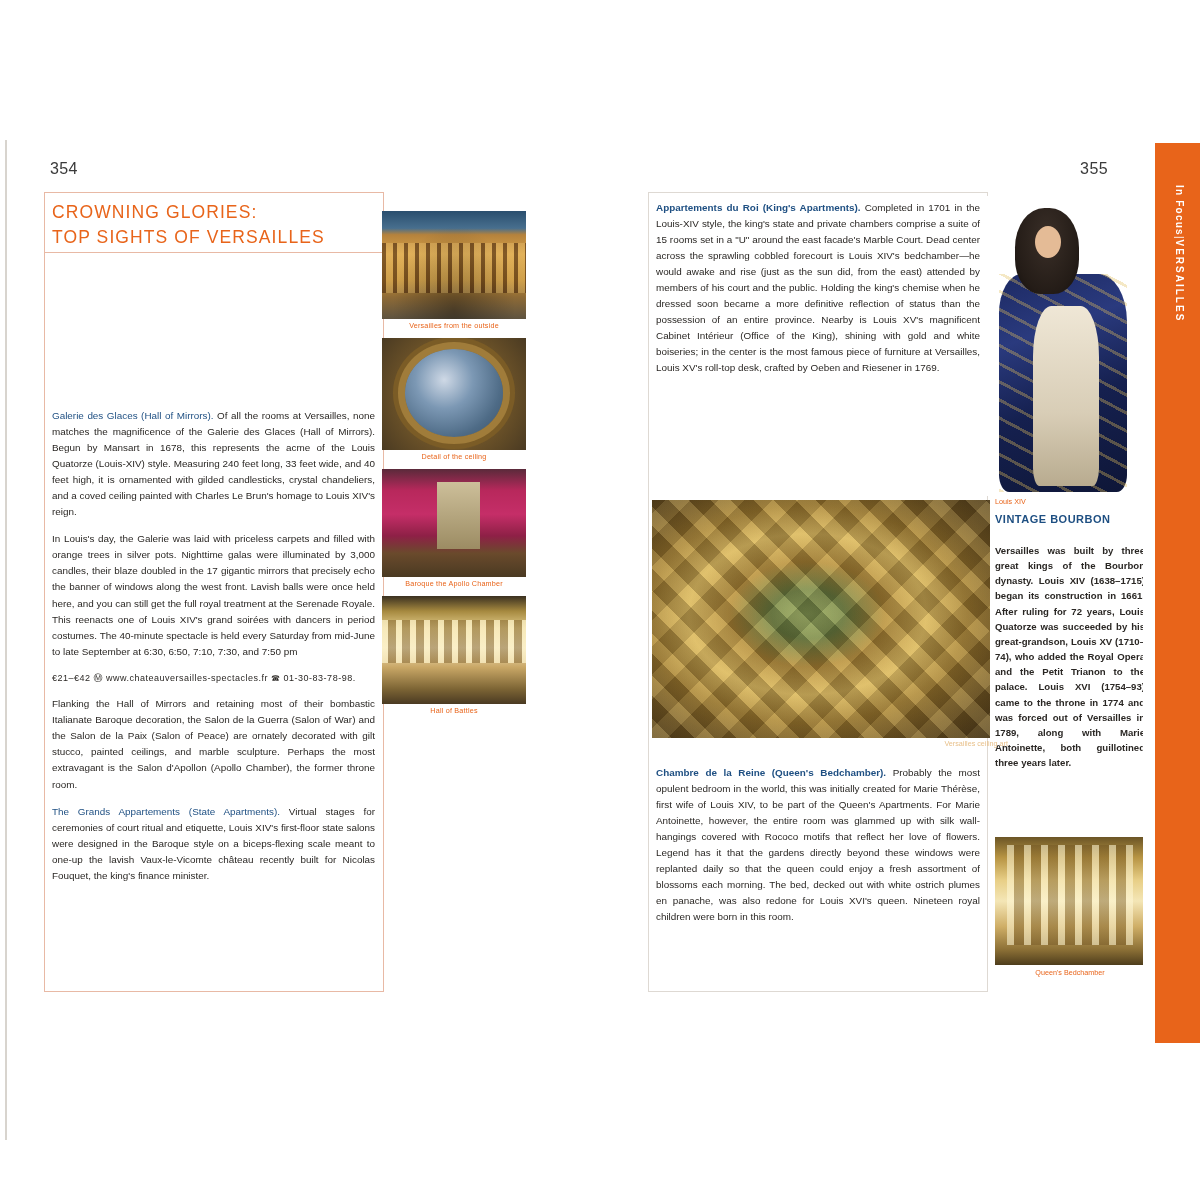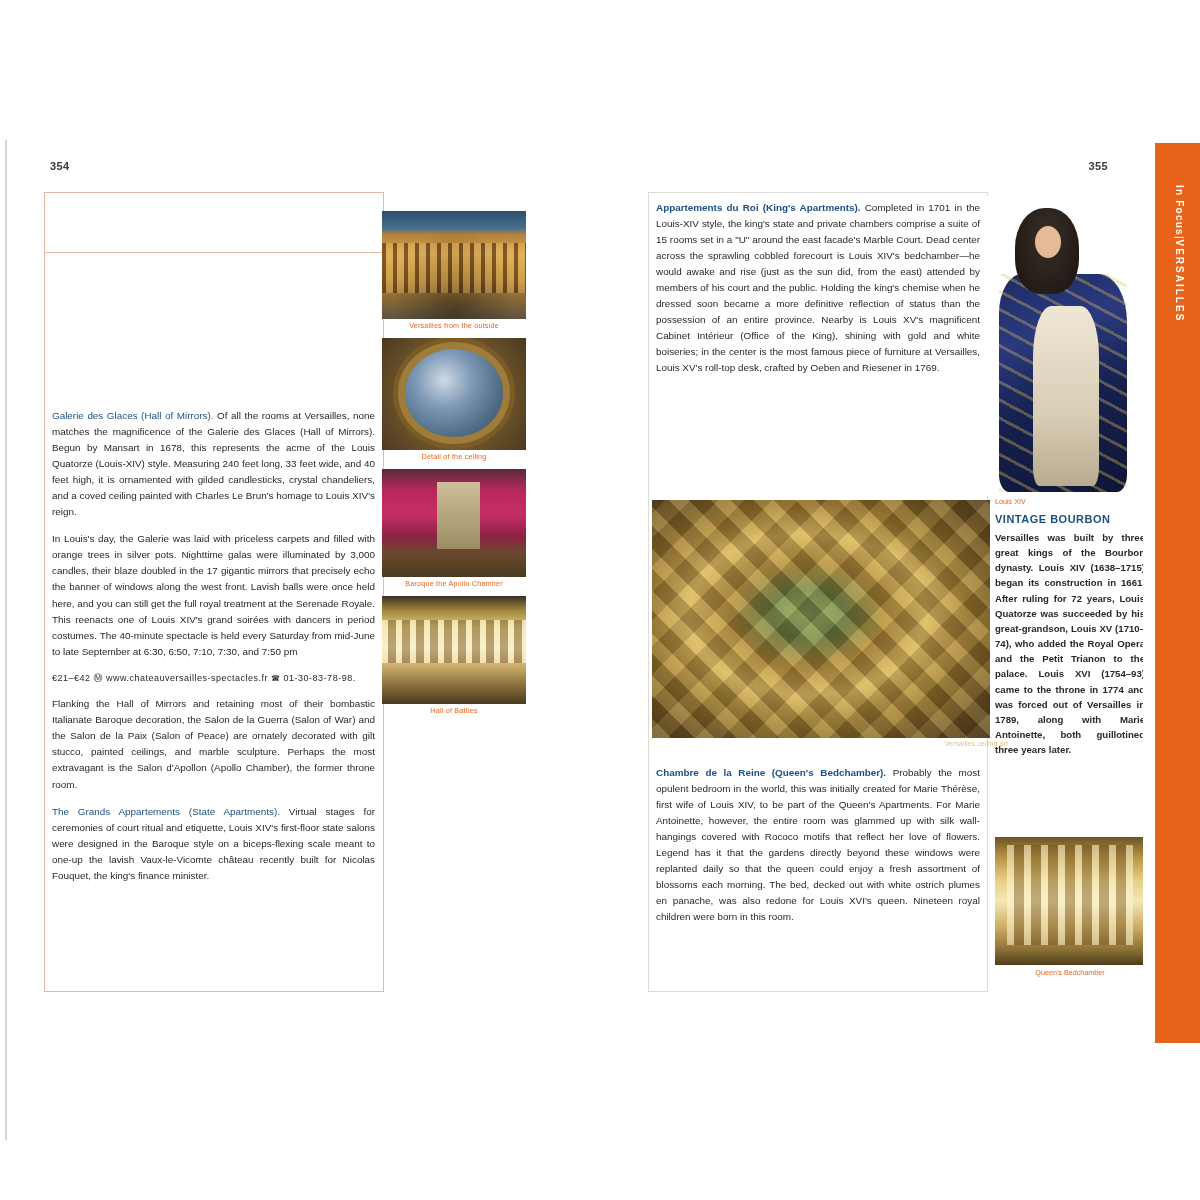--- a/index.html
+++ b/index.html
@@ -48,22 +48,22 @@
   }
   .tab-text .sep {
     display: inline-block;
     padding: 0 7px;
     font-weight: normal;
   }
   .tab-text .t2 { letter-spacing: 2px; }
 
   .page-num {
     position: absolute;
-    font-size: 11px;
-    font-weight: bold;
+    font-size: 16px;
+    font-weight: normal;
     color: #3a3a3a;
     letter-spacing: 0.4px;
     text-align: center;
   }
   .page-num.left { left: 50px; top: 160px; }
   .page-num.right { right: 92px; top: 160px; }
 
   
   .left-page {
     position: absolute;
@@ -204,21 +204,21 @@
   .vb-box {
     position: absolute;
     left: 995px; top: 513px;
     width: 150px;
   }
   .vb-title {
     color: #1e4f82;
     font-size: 11px;
     font-weight: bold;
     letter-spacing: 0.5px;
-    margin-bottom: 5px;
+    margin-bottom: 18px;
   }
   .vb-body {
     font-size: 9.6px;
     font-weight: bold;
     line-height: 1.58;
     color: #2a2724;
     text-align: justify;
   }
   .qb-photo {
     position: absolute;
@@ -342,20 +342,24 @@
 
 <div id="page">
 
   <div class="spread-edge"></div>
 
   <div class="page-num left">354</div>
   <div class="page-num right">355</div>
 
   <div class="left-page"></div>
 
+  <div class="headline">
+    <div>CROWNING GLORIES:</div>
+    <div>TOP SIGHTS OF VERSAILLES</div>
+  </div>
   <div class="rule-under-head"></div>
 
 
   <div class="body-col">
     <p><span class="lead">Galerie des Glaces (Hall of Mirrors).</span><span> Of all the rooms at Versailles, none matches the magnificence of the Galerie des Glaces (Hall of Mirrors). Begun by Mansart in 1678, this represents the acme of the Louis Quatorze (Louis-XIV) style. Measuring 240 feet long, 33 feet wide, and 40 feet high, it is ornamented with gilded candlesticks, crystal chandeliers, and a coved ceiling painted with Charles Le Brun's homage to Louis XIV's reign.</span></p>
     <p><span>In Louis's day, the Galerie was laid with priceless carpets and filled with orange trees in silver pots. Nighttime galas were illuminated by 3,000 candles, their blaze doubled in the 17 gigantic mirrors that precisely echo the banner of windows along the west front. Lavish balls were once held here, and you can still get the full royal treatment at the Serenade Royale. This reenacts one of Louis XIV's grand soirées with dancers in period costumes. The 40-minute spectacle is held every Saturday from mid-June to late September at 6:30, 6:50, 7:10, 7:30, and 7:50 pm</span></p>
     <p class="icon-inline"><span>€21–€42 Ⓜ www.chateauversailles-spectacles.fr ☎ 01-30-83-78-98.</span></p>
     <p><span>Flanking the Hall of Mirrors and retaining most of their bombastic Italianate Baroque decoration, the Salon de la Guerra (Salon of War) and the Salon de la Paix (Salon of Peace) are ornately decorated with gilt stucco, painted ceilings, and marble sculpture. Perhaps the most extravagant is the Salon d'Apollon (Apollo Chamber), the former throne room.</span></p>
     <p><span class="lead">The Grands Appartements (State Apartments).</span><span> Virtual stages for ceremonies of court ritual and etiquette, Louis XIV's first-floor state salons were designed in the Baroque style on a biceps-flexing scale meant to one-up the lavish Vaux-le-Vicomte château recently built for Nicolas Fouquet, the king's finance minister.</span></p>
   </div>

